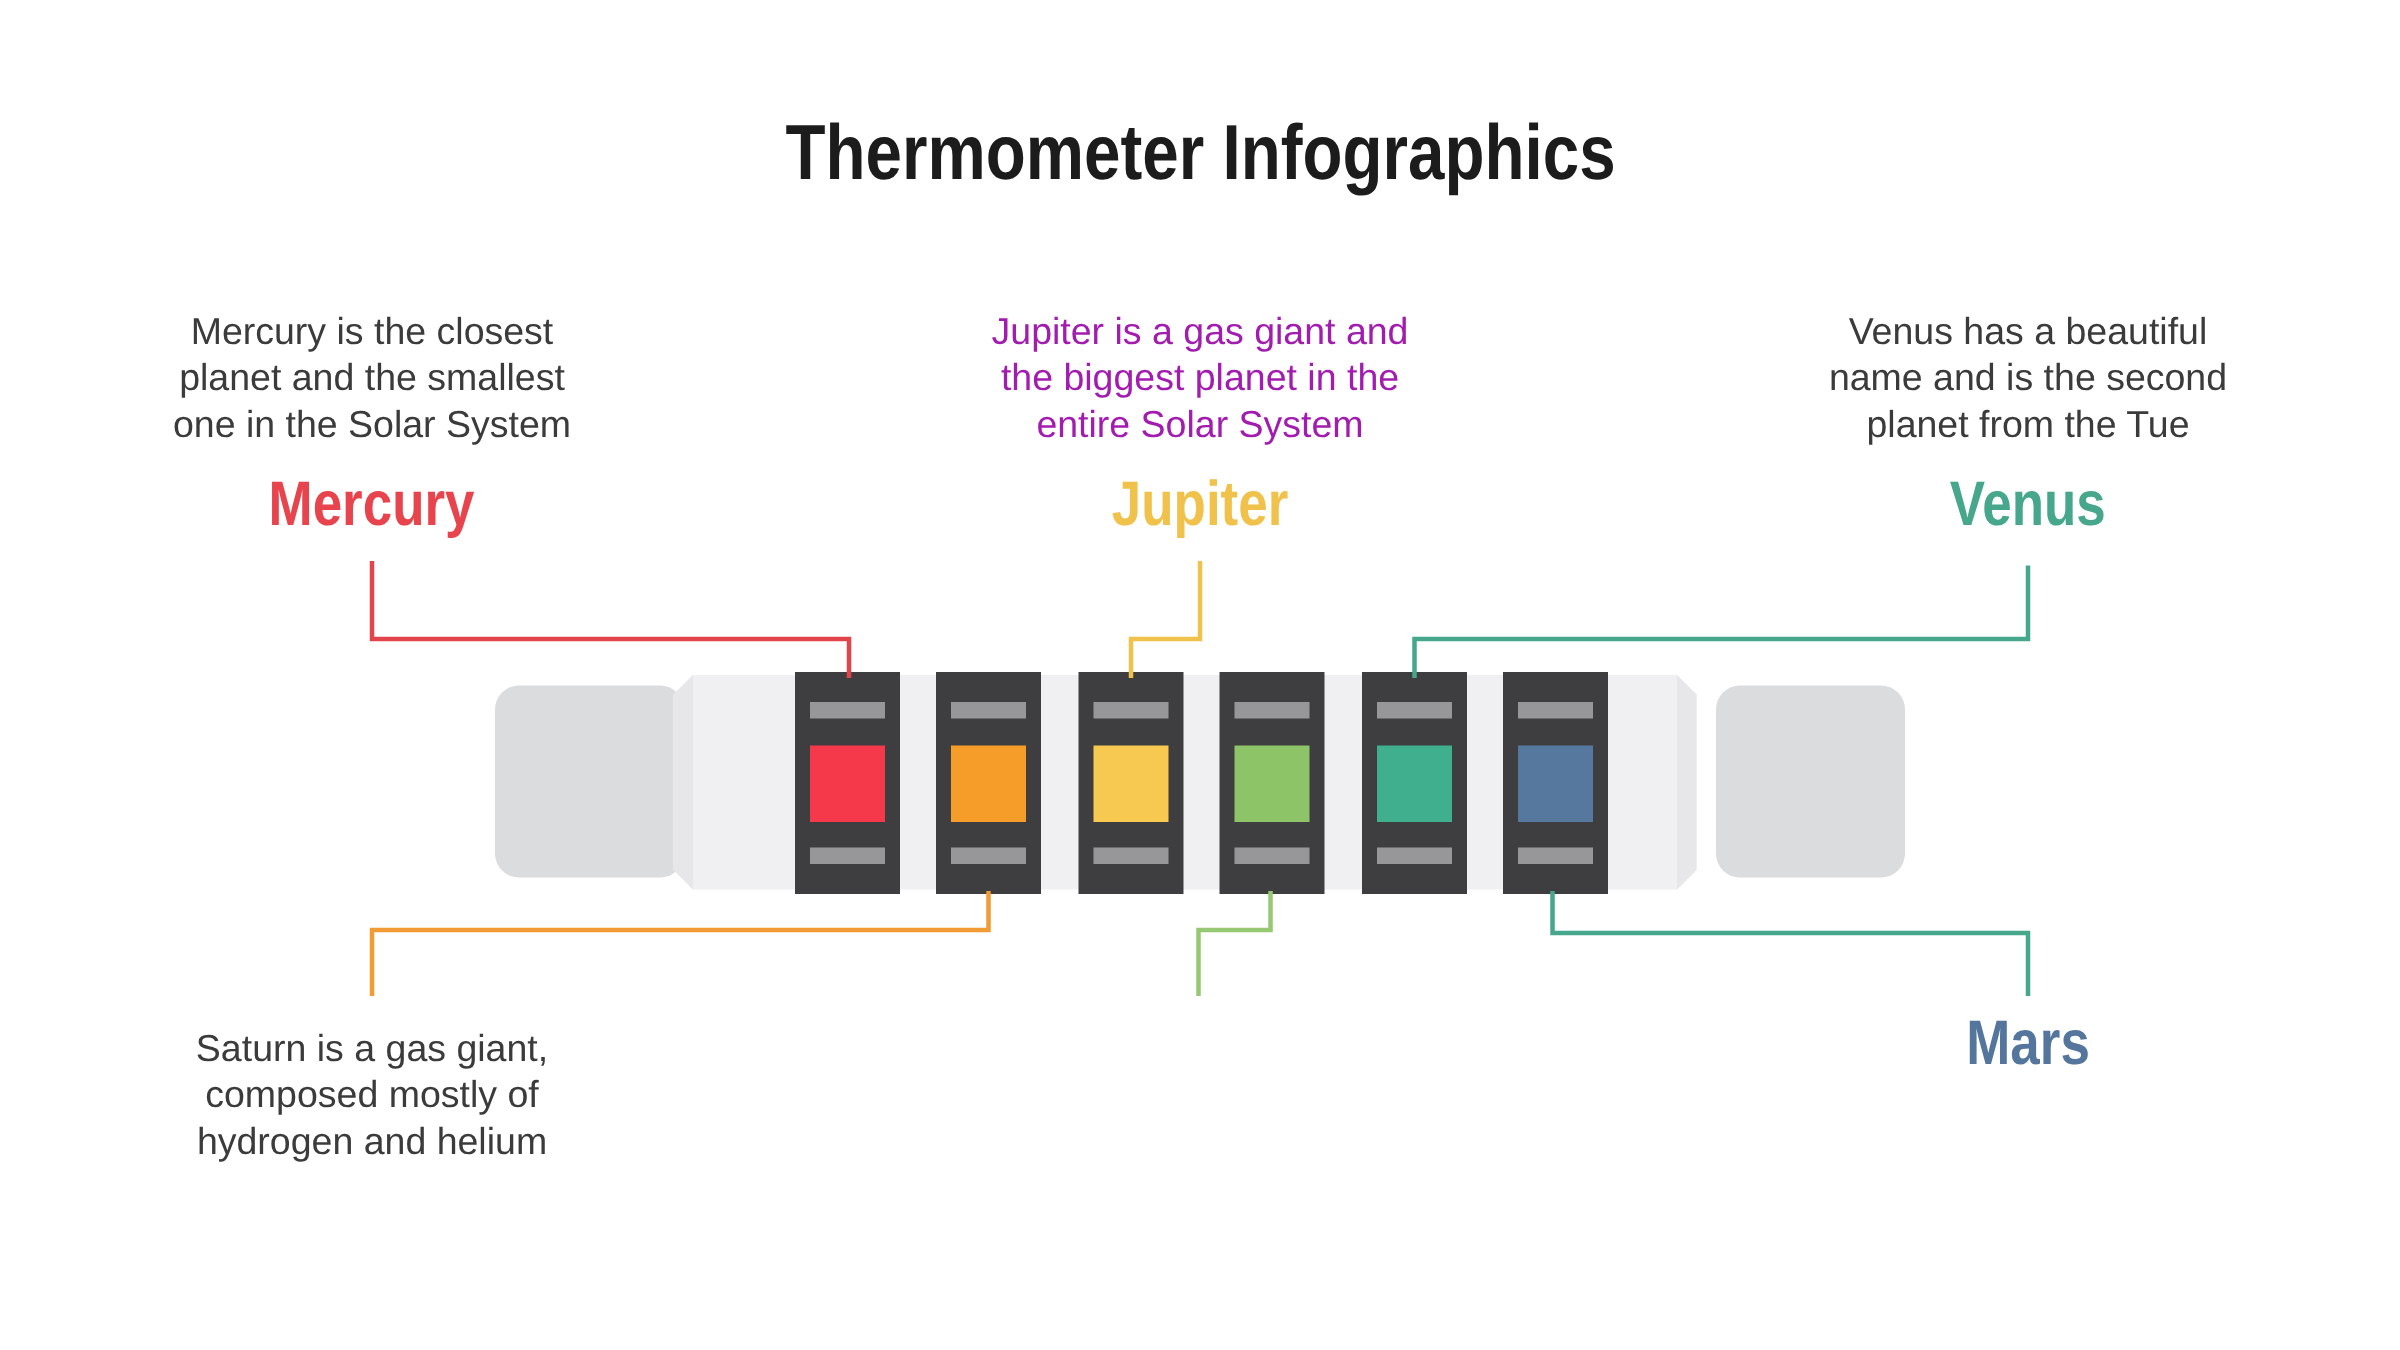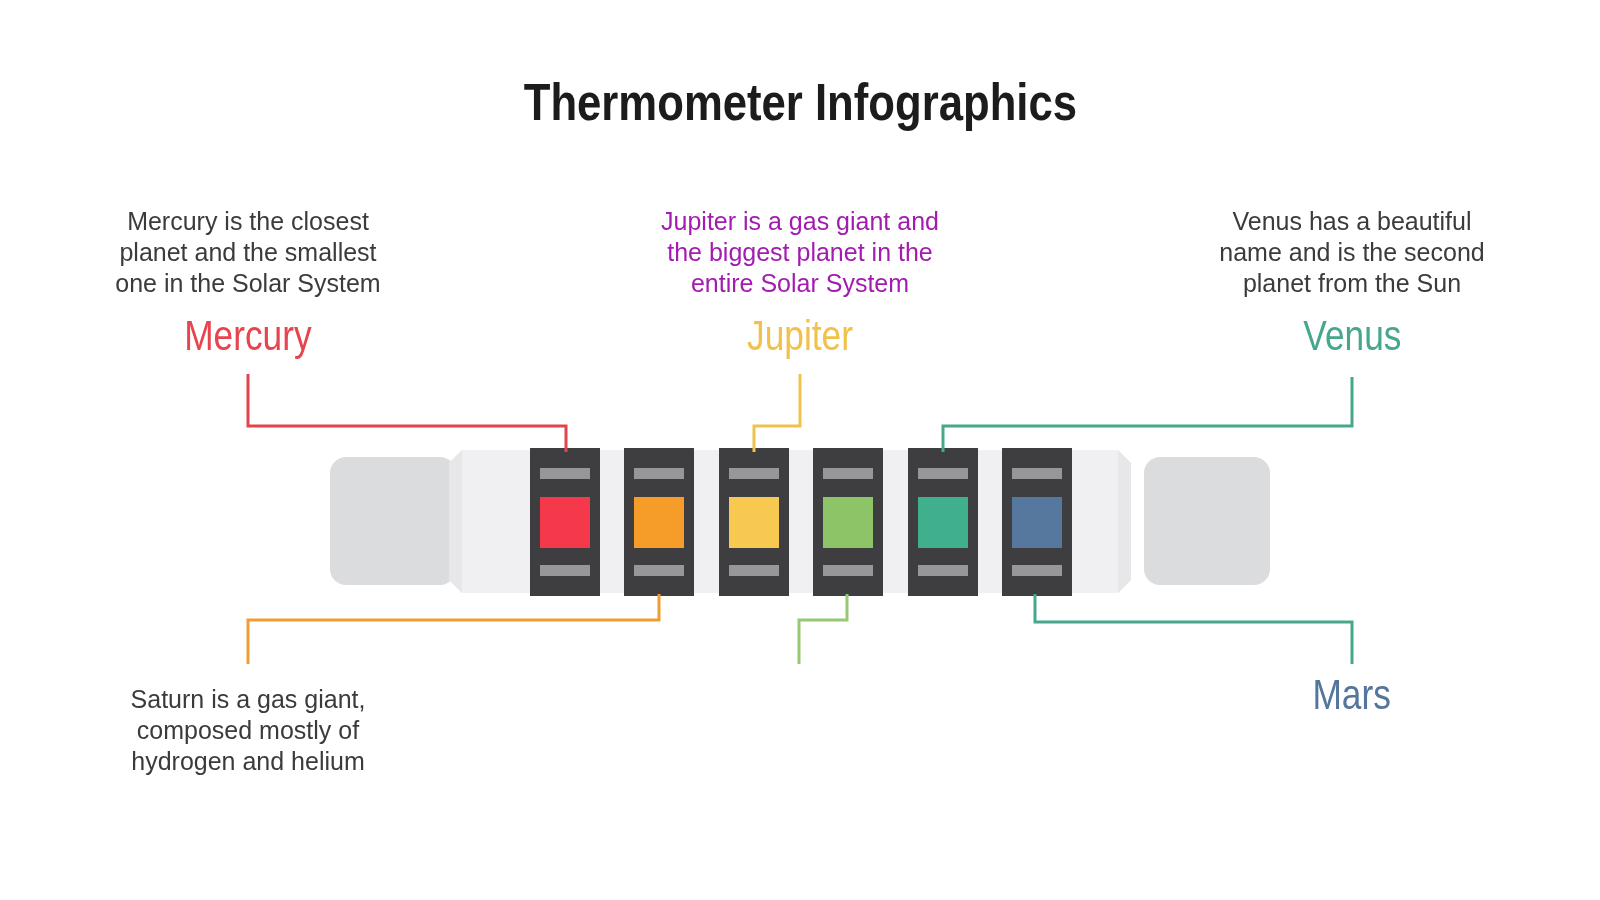--- a/index.html
+++ b/index.html
@@ -39,21 +39,21 @@
     margin:0;
     font-size:25px;
     line-height:31px;
     color:#3b3b3c;
     white-space:pre-line;
   }
   .planet-label{
     margin:0;
     font-size:42px;
     line-height:50px;
-    font-weight:normal;
+    font-weight:bold;
     text-align:center;
   }
   .planet-block.top .planet-label{margin-top:12px;}
   .planet-block.bottom .planet-desc{margin-top:14px;}
   #thermo-svg{
     position:absolute;
     left:0;top:0;
     pointer-events:none;
   }
 </style>
@@ -112,21 +112,21 @@
   <div class="planet-block top col-center">
     <p class="planet-desc" style="color: #a21caf;">Jupiter is a gas giant and
 the biggest planet in the
 entire Solar System</p>
     <h2 class="planet-label"><span class="condensed" style="color: rgb(240, 194, 75);">Jupiter</span></h2>
   </div>
 
   <div class="planet-block top col-right">
     <p class="planet-desc" style="color: rgb(59, 59, 60);">Venus has a beautiful
 name and is the second
-planet from the Sun</p>
+planet from the Tue</p>
     <h2 class="planet-label"><span class="condensed" style="color: rgb(70, 167, 140);">Venus</span></h2>
   </div>
 
   <div class="planet-block bottom col-left">
     <p class="planet-desc" style="color: rgb(59, 59, 60);">Saturn is a gas giant,
 composed mostly of
 hydrogen and helium</p>
   </div>
 
 

